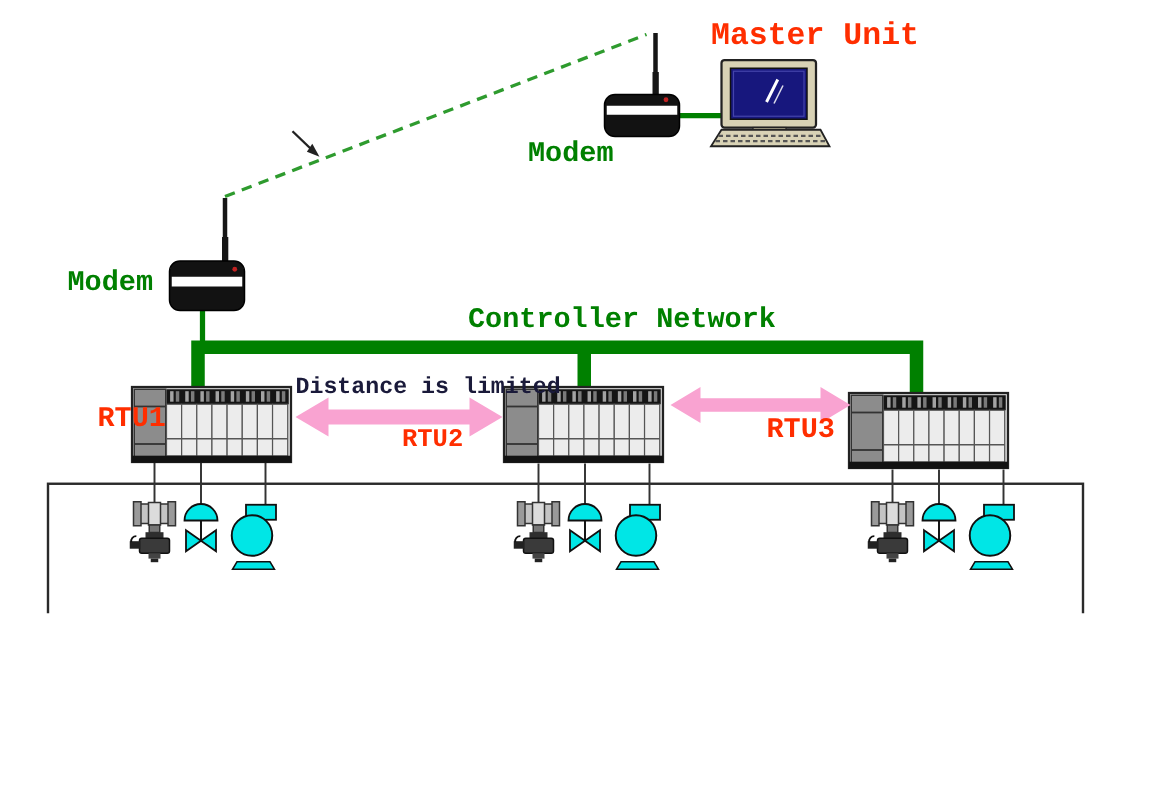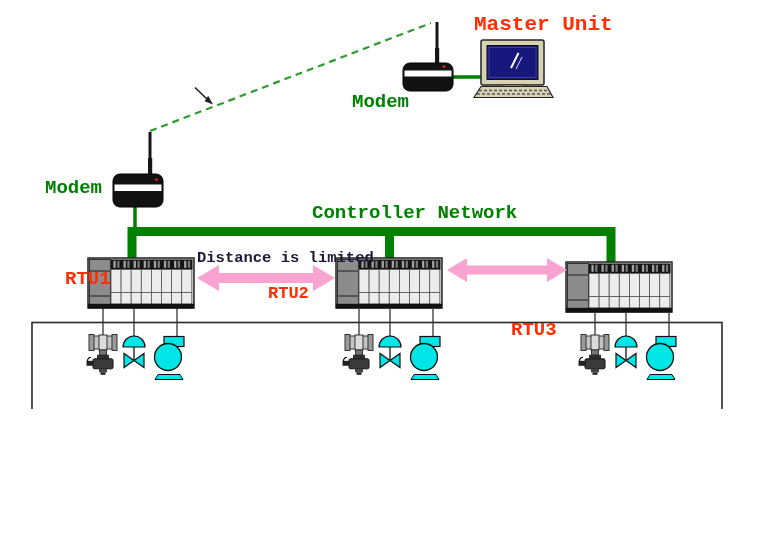--- a/index.html
+++ b/index.html
@@ -13,21 +13,21 @@
   .red-lbl{color:var(--red);}
   .navy-lbl{color:var(--navy);}
   #master-unit-label{left:474px;top:13px;font-size:21px;}
   #wireless-note{left:100px;top:42px;width:212px;text-align:center;font-size:17.5px;line-height:20px;white-space:normal;}
   #modem-top-label{left:352px;top:91px;font-size:19px;}
   #modem-left-label{left:45px;top:177px;font-size:19px;}
   #controller-network-label{left:312px;top:202px;font-size:19px;}
   #distance-limited-label{left:197px;top:249px;font-size:15.5px;}
   #rtu1-label{left:30px;top:268px;font-size:19px;margin-left:35px;}
   #rtu2-label{left:268px;top:284px;font-size:17px;}
-  #rtu3-label{left:511px;top:275px;font-size:19px;margin-top:44px;}
+  #rtu3-label{left:511px;top:275px;font-size:19px;}
   #plant-label{left:240px;top:386px;width:260px;text-align:center;font-weight:400;color:#111;font-size:20.5px;line-height:31px;white-space:normal;}
   
   .st-green{stroke:var(--green);}
   .st-dash{stroke:var(--green-dash);}
   .fl-pink{fill:var(--pink);}
   .cyan{fill:var(--cyan);stroke:#101010;}
   .beige{fill:var(--beige);stroke:#222;}
   .screen{fill:var(--screen-navy);stroke:#111;}
 </style>
 </head>

